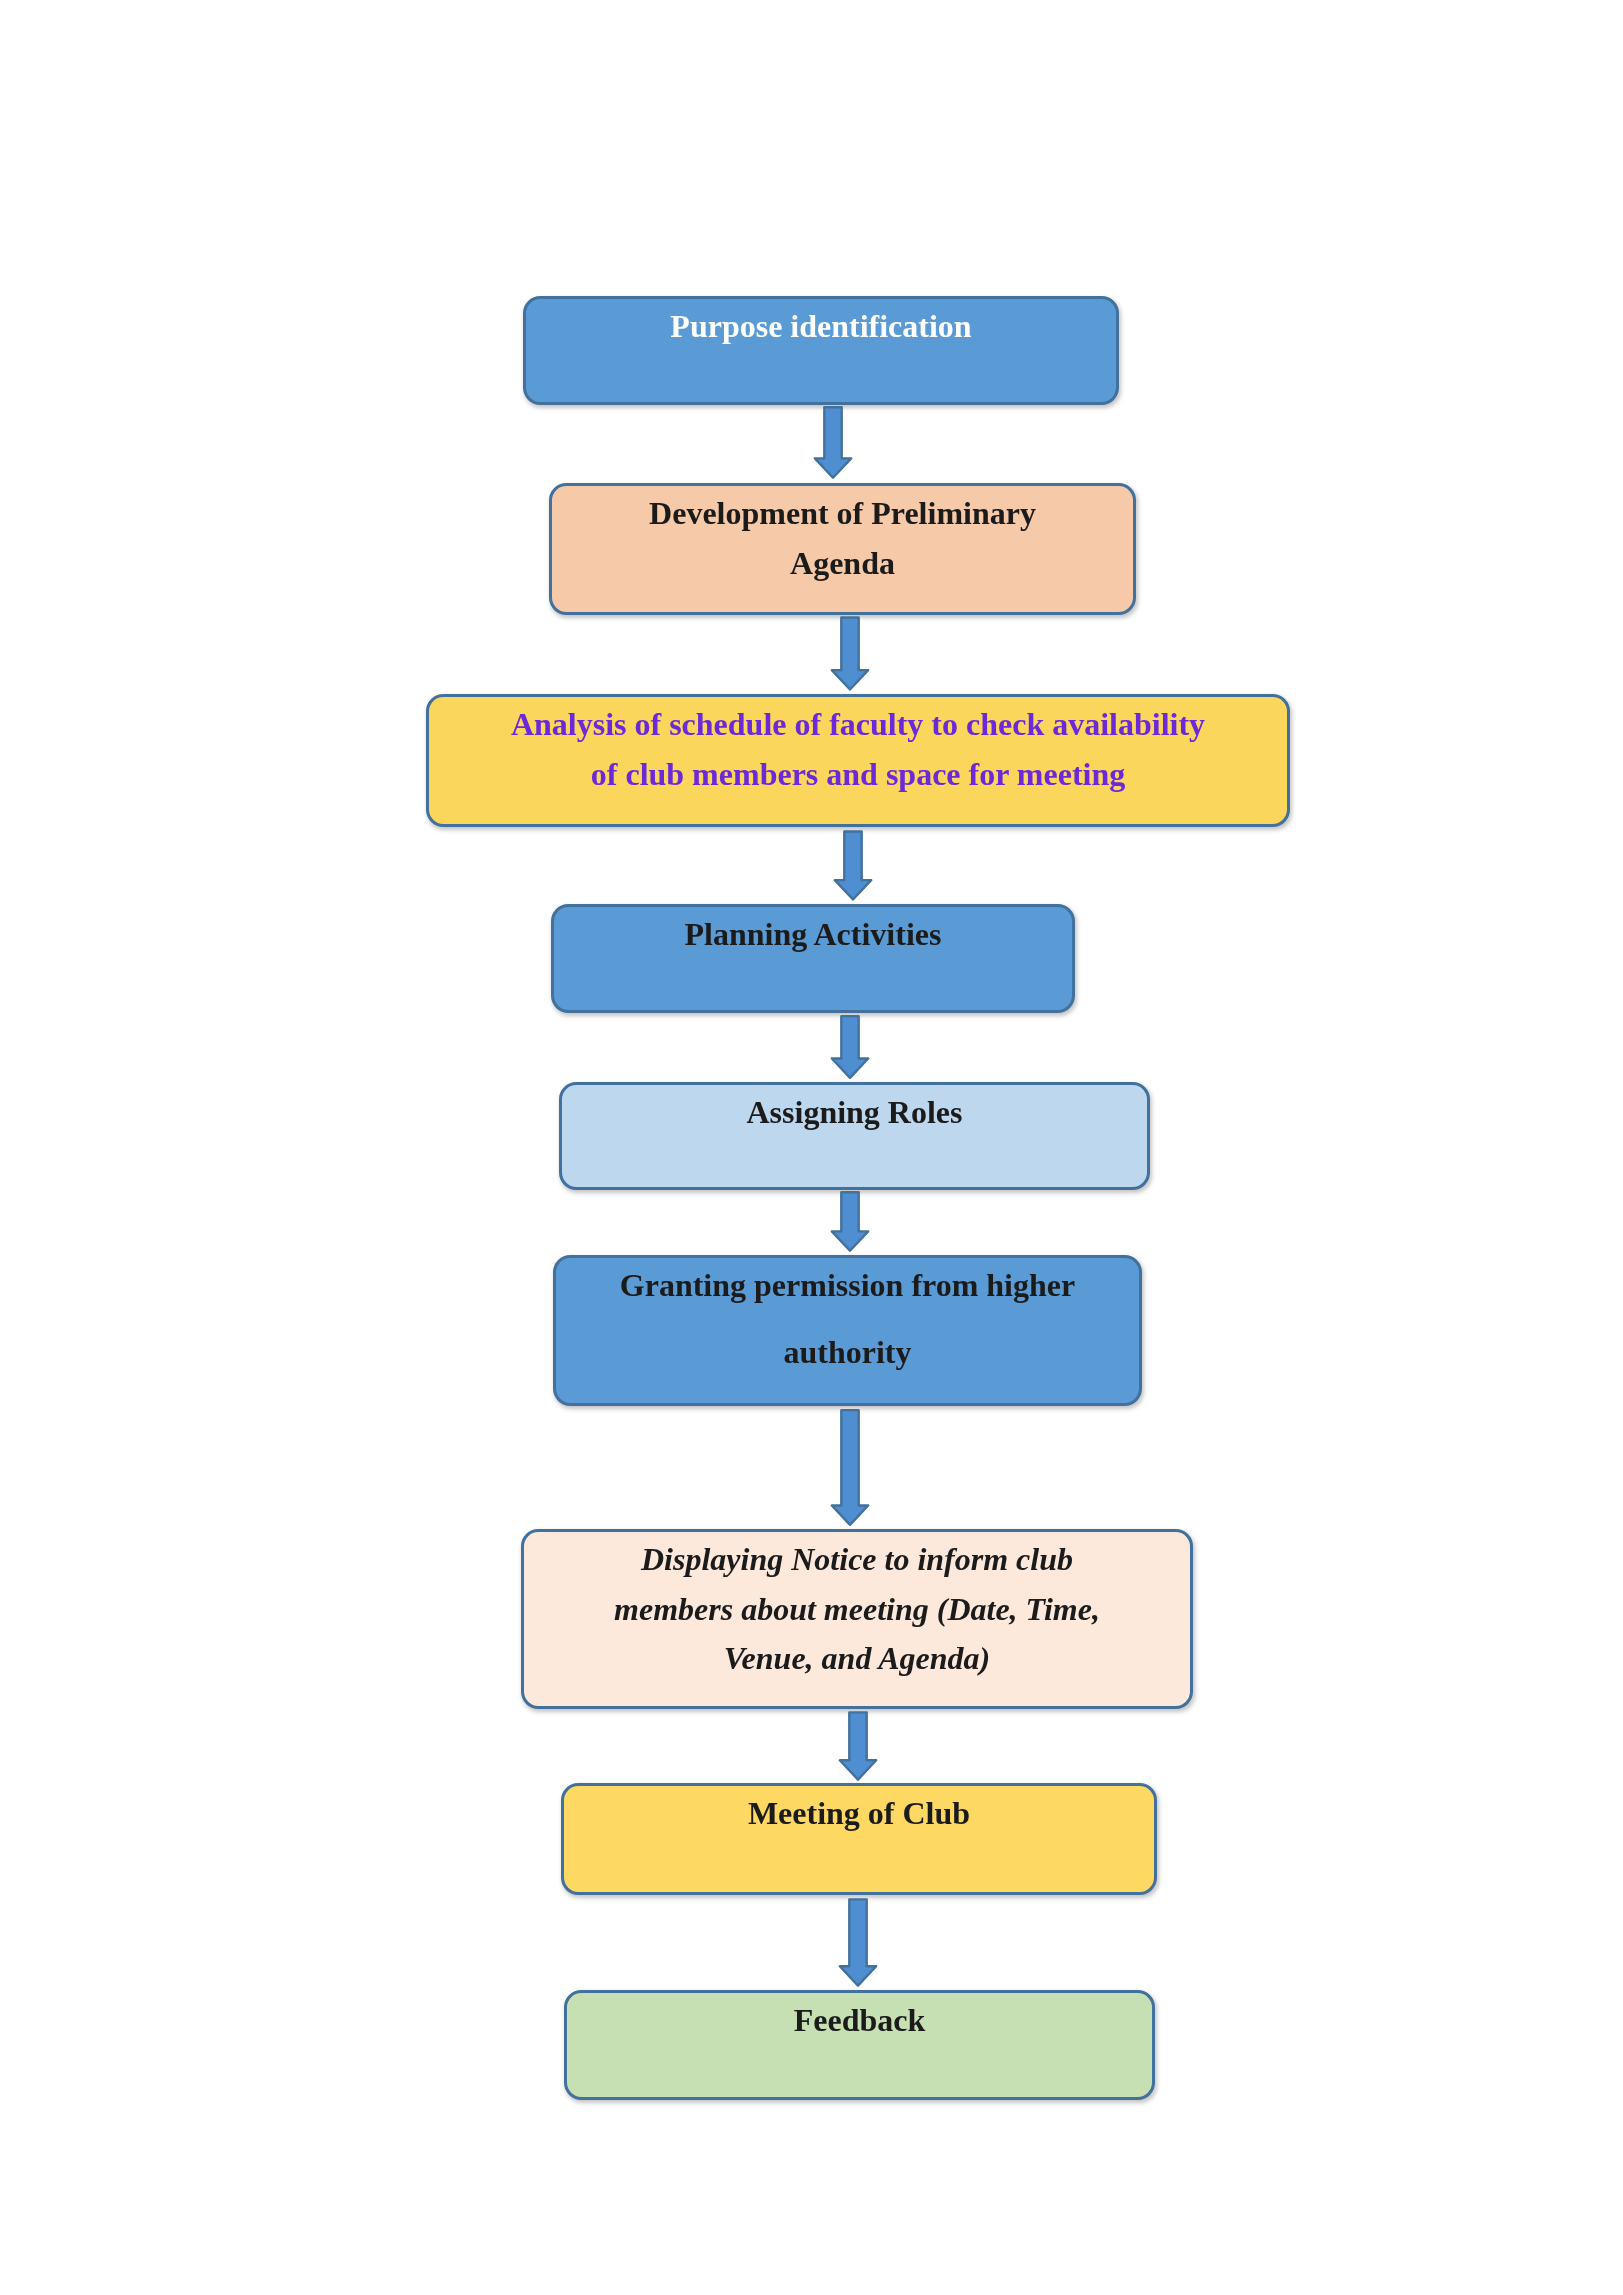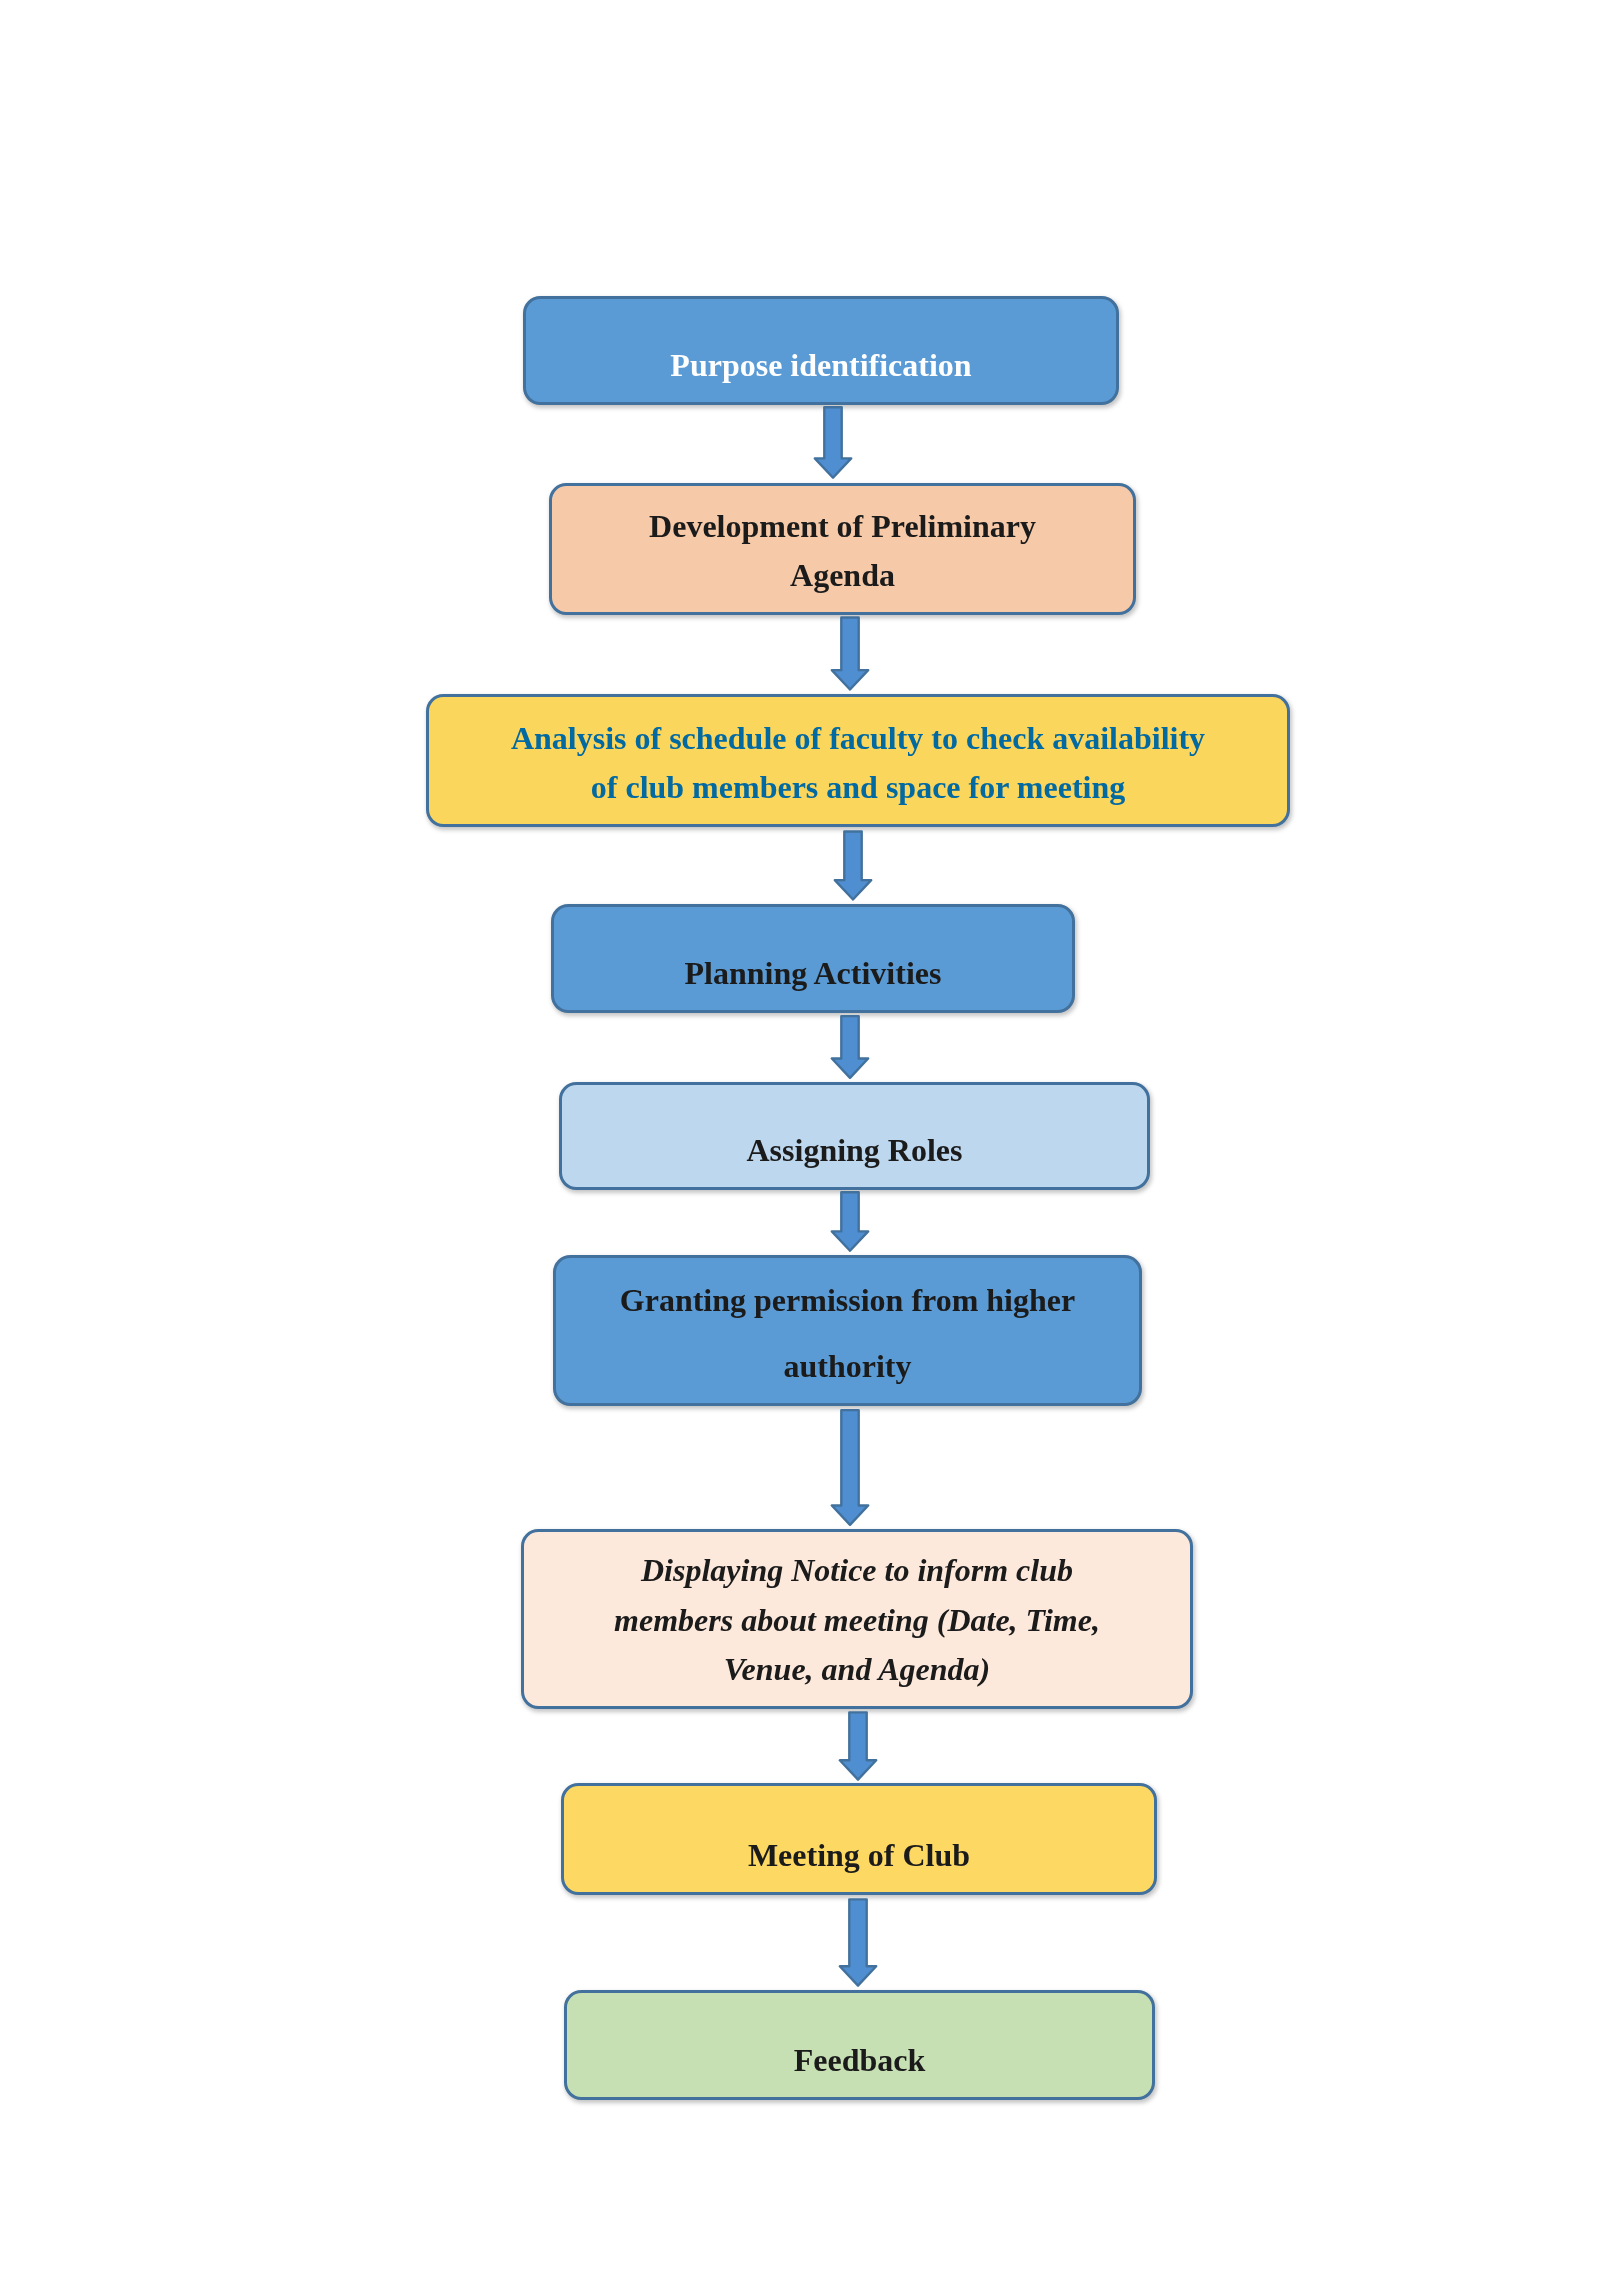--- a/index.html
+++ b/index.html
@@ -39,21 +39,21 @@
     width: 100%;
     height: 100%;
   }
   .node {
     position: absolute;
     box-sizing: border-box;
     border: 3.2px solid #41719c;
     border-radius: 17.4px;
     display: flex;
     flex-direction: column;
-    justify-content: flex-end;
+    justify-content: flex-start;
     align-items: center;
     text-align: center;
     font-weight: bold;
     font-size: 32px;
     line-height: 1.55;
     padding: 3.2px 19px 11px 19px;
     box-shadow: 1.6px 2.4px 4px rgba(110, 110, 110, 0.40);
   }
   .node-line {
     display: block;
@@ -68,21 +68,21 @@
 
 <div class="page">
   <div class="flowchart" id="canvas">
       <div class="node" style="left: 523px; top: 296px; width: 596px; height: 109px; background: rgb(91, 155, 213); color: rgb(255, 255, 255); border-color: rgb(65, 113, 156);">
         <div class="node-line">Purpose identification</div>
       </div>
       <div class="node" style="left: 549px; top: 483px; width: 587px; height: 132px; background: rgb(246, 201, 168); color: rgb(27, 27, 27); border-color: rgb(65, 113, 156);">
         <div class="node-line">Development of Preliminary</div>
         <div class="node-line">Agenda</div>
       </div>
-      <div class="node" style="left: 426px; top: 694px; width: 864px; height: 133px; background: rgb(251, 214, 92); color: #0369a1; border-color: rgb(65, 113, 156);">
+      <div class="node" style="left: 426px; top: 694px; width: 864px; height: 133px; background: rgb(251, 214, 92); color: #6d28d9; border-color: rgb(65, 113, 156);">
         <div class="node-line">Analysis of schedule of faculty to check availability</div>
         <div class="node-line">of club members and space for meeting</div>
       </div>
       <div class="node" style="left: 551px; top: 904px; width: 524px; height: 109px; background: rgb(91, 155, 213); color: rgb(27, 27, 27); border-color: rgb(65, 113, 156);">
         <div class="node-line">Planning Activities</div>
       </div>
       <div class="node" style="left: 559px; top: 1082px; width: 591px; height: 108px; background: rgb(189, 215, 238); color: rgb(27, 27, 27); border-color: rgb(65, 113, 156);">
         <div class="node-line">Assigning Roles</div>
       </div>
       <div class="node" style="left: 553px; top: 1255px; width: 589px; height: 151px; background: rgb(91, 155, 213); color: rgb(27, 27, 27); border-color: rgb(65, 113, 156); gap: 17px;">

